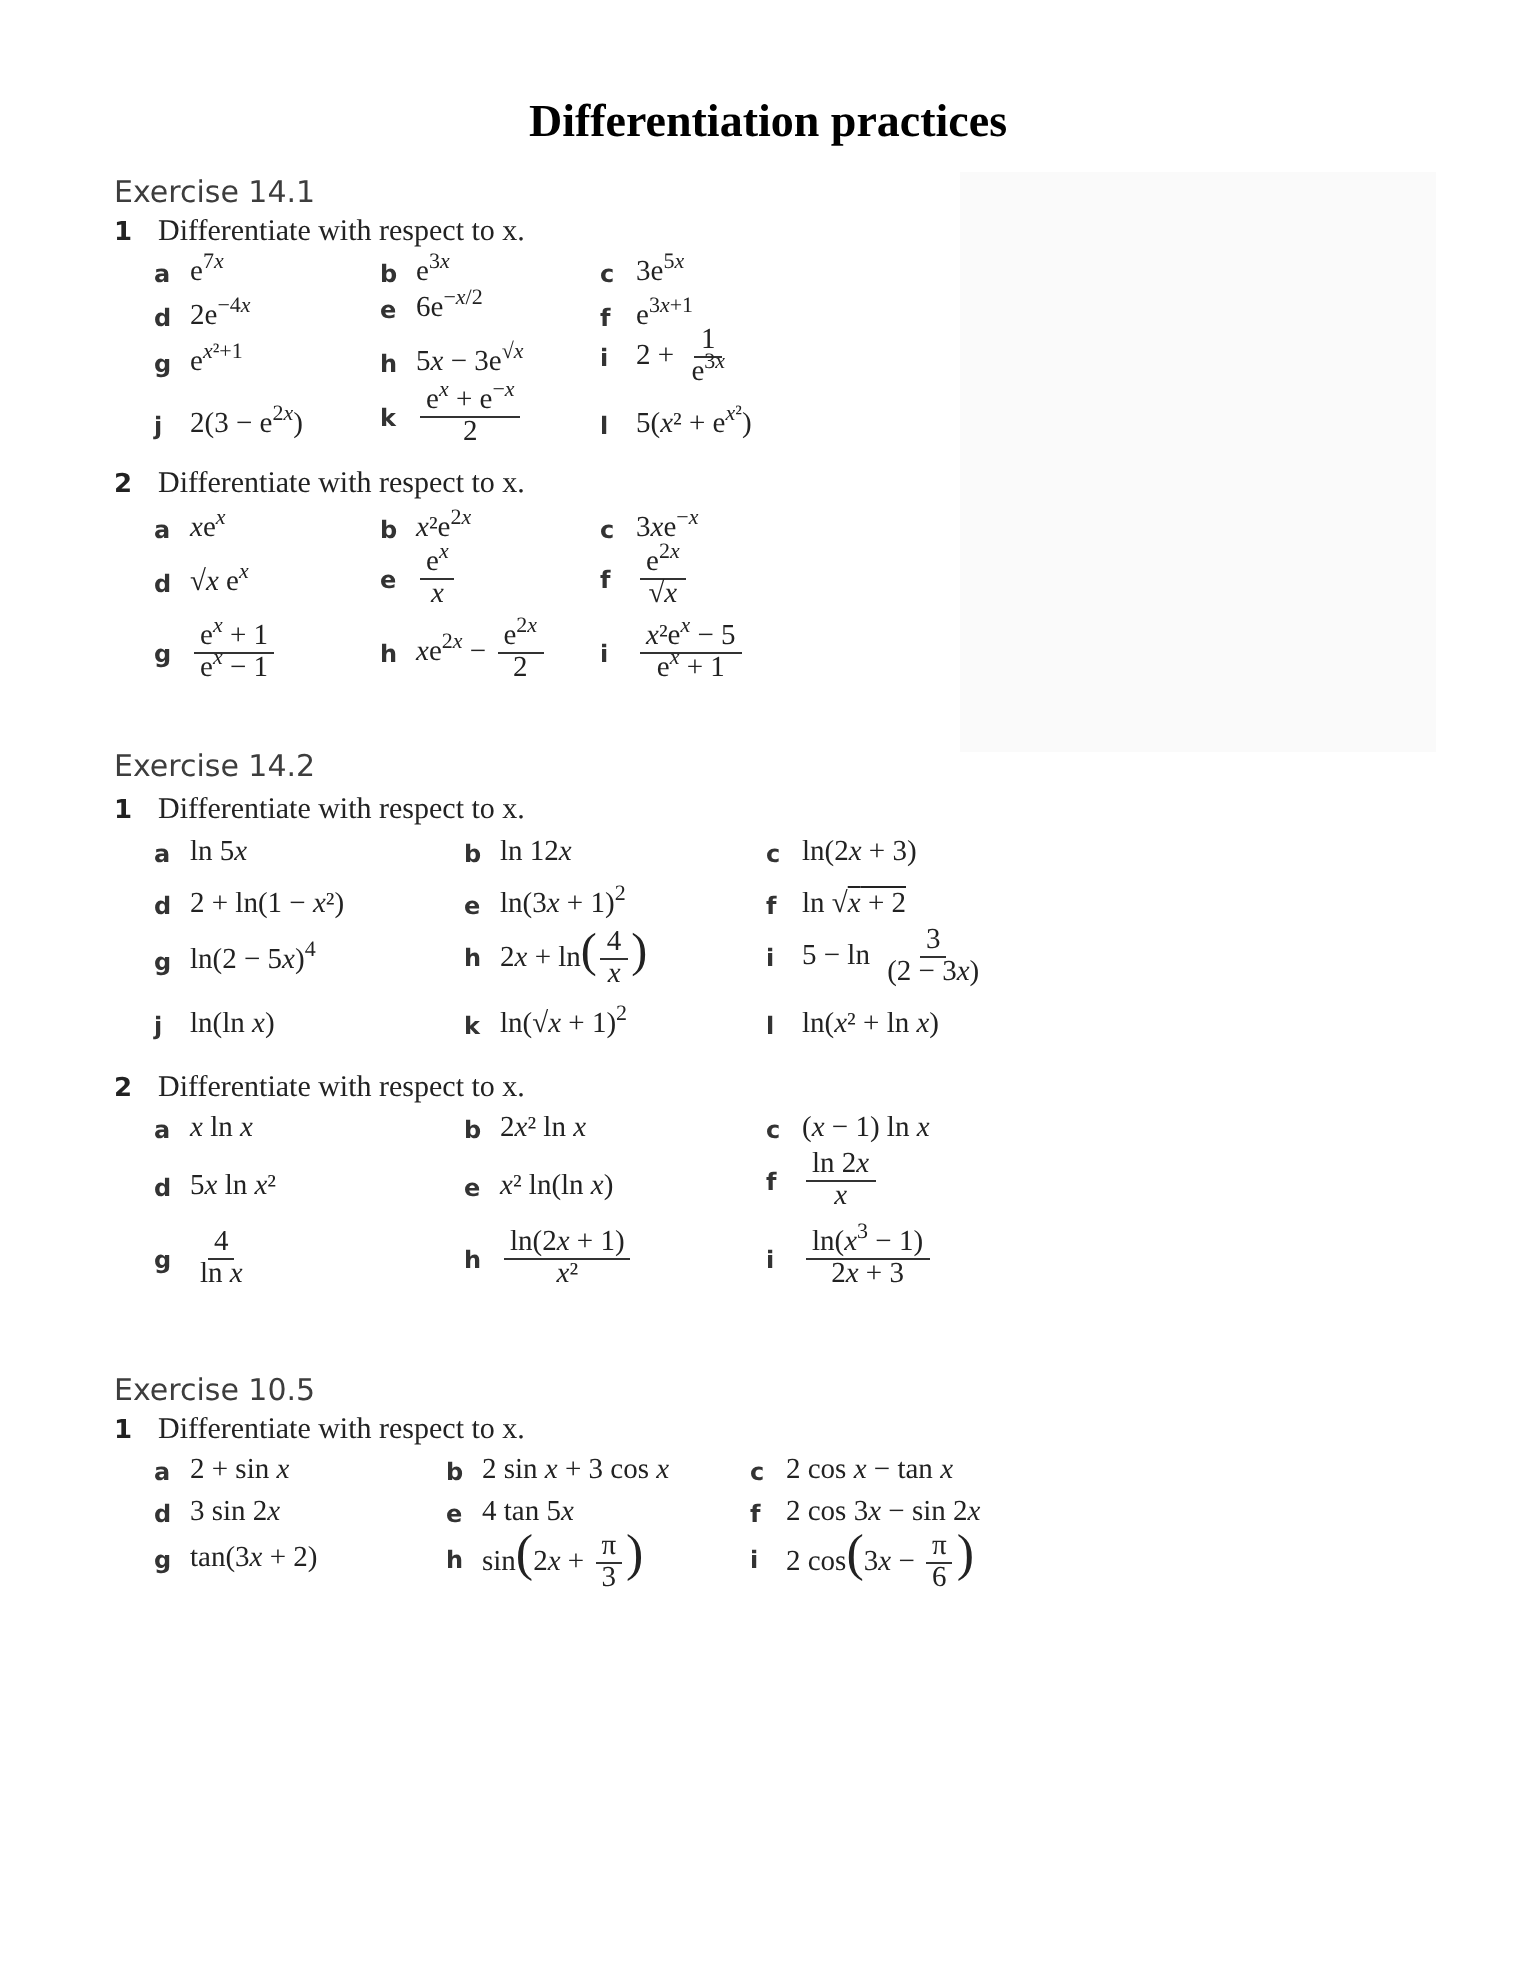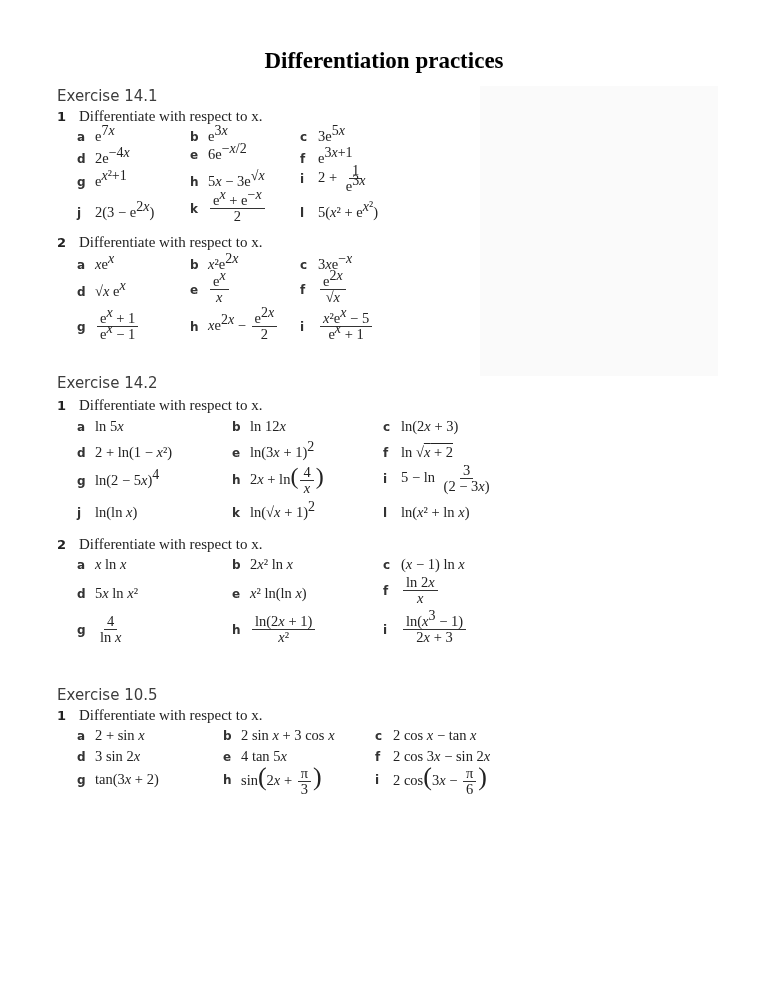--- a/index.html
+++ b/index.html
@@ -17,21 +17,21 @@
     font-family: "Liberation Serif", serif; font-size: 15px; color: #222;
   }
   .q .qn { font-family: "DejaVu Sans", sans-serif; font-weight: bold; font-size: 13px; display: inline-block; width: 22px; }
   .item { position: absolute; display: flex; align-items: center; white-space: nowrap; }
   .lbl {
     font-family: "DejaVu Sans", sans-serif; font-weight: bold; font-size: 12px; color: #333;
     display: inline-block; width: 18px;
   }
   .expr { font-family: "Liberation Serif", serif; font-size: 14.5px; color: #222; }
   .expr i { font-style: italic; }
-  .expr sup { font-size: 14px; vertical-align: 6px; line-height: 0; }
+  .expr sup { font-size: 11px; vertical-align: 6px; line-height: 0; }
   .frac { display: inline-flex; flex-direction: column; align-items: center; vertical-align: middle; margin: 0 2px; }
   .frac .num { border-bottom: 1px solid #333; padding: 0 3px; line-height: 15px; }
   .frac .den { padding: 0 3px; line-height: 15px; }
   .ghost { position: absolute; background: #fafafa; }
 </style>
 </head>
 <body>
 
 <div class="ghost" style="left:480px;top:86px;width:238px;height:290px;"></div>
 

